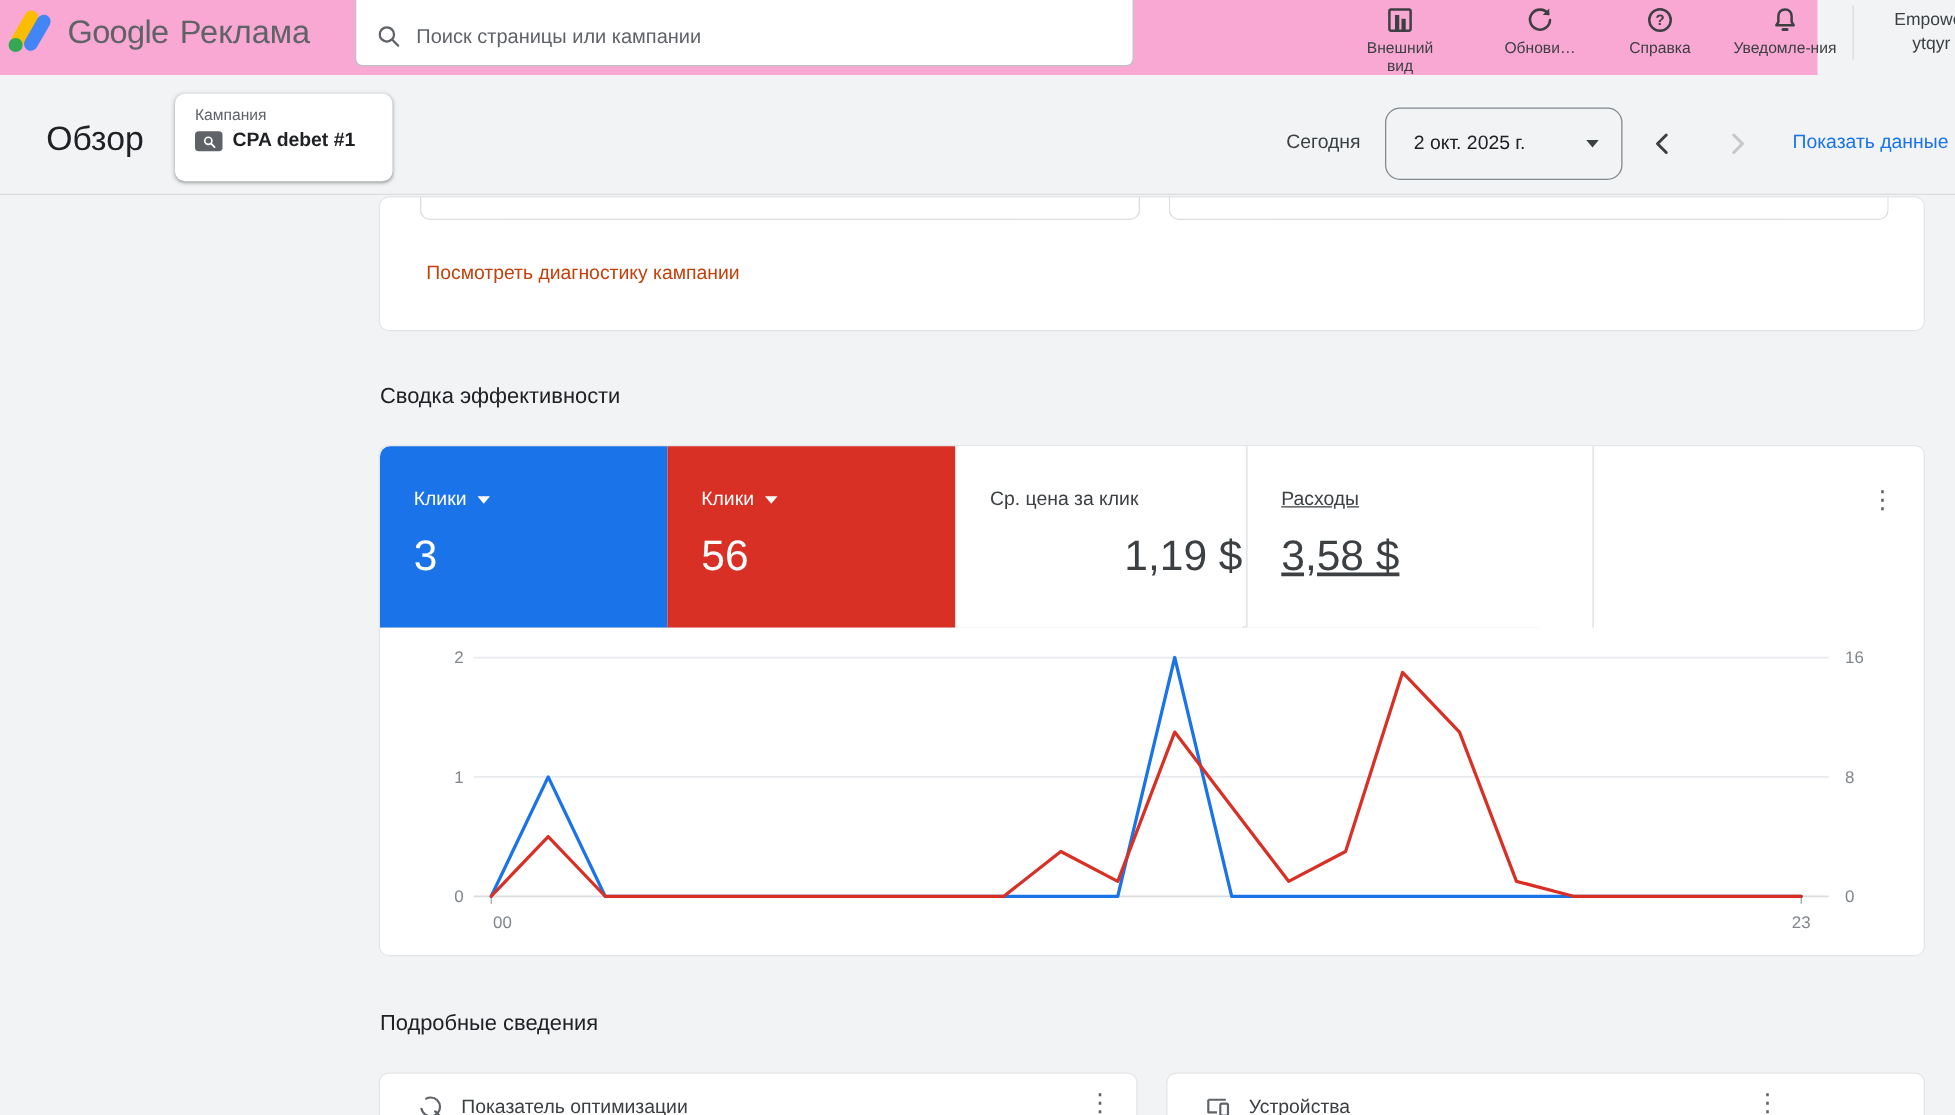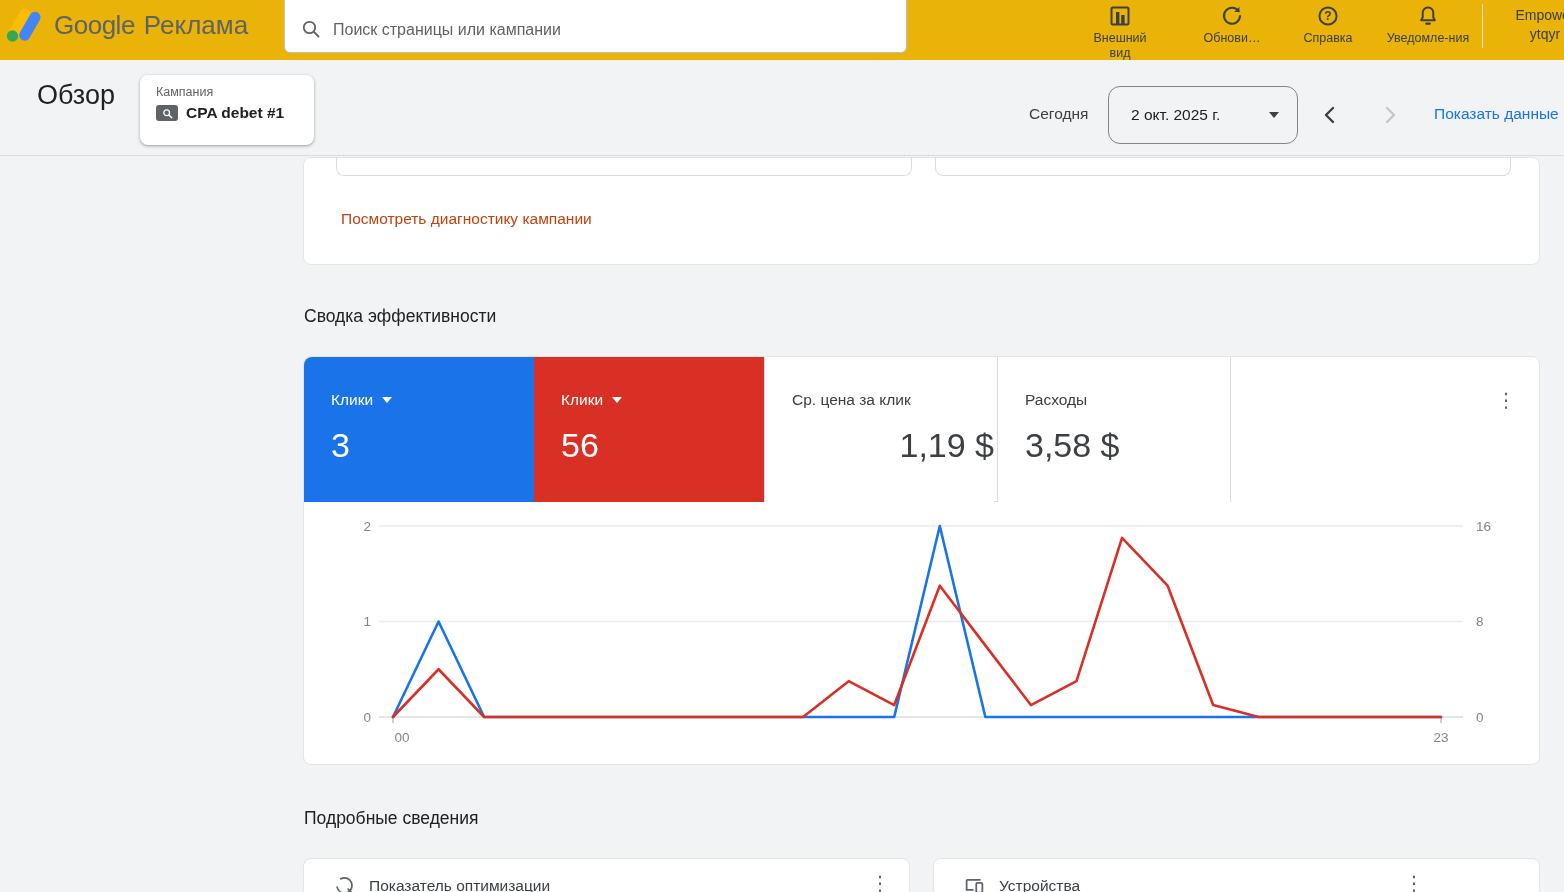--- a/index.html
+++ b/index.html
@@ -4,21 +4,21 @@
 <style>
   * { margin:0; padding:0; box-sizing:border-box; }
   html,body { width:1564px; height:892px; }
   body {
     position:relative; overflow:hidden;
     background:#f1f3f4;
     font-family:"Liberation Sans", sans-serif;
     color:#3c4043;
   }
   
-  .header { position:absolute; left:0; top:0; width:1564px; height:60px; background:#eab308; }
+  .header { position:absolute; left:0; top:0; width:1454px; height:60px; background:#f9a8d4; }
   .brand { position:absolute; left:4px; top:5px; display:flex; align-items:center; }
   .brand svg { width:40px; height:40px; }
   .brand .g1 { font-size:26px; font-weight:500; color:#5f6368; margin-left:10px; letter-spacing:-0.5px; }
   .brand .g2 { font-size:26px; font-weight:400; color:#5f6368; margin-left:9px; }
   .searchbox {
     position:absolute; left:284px; top:-8px; width:623px; height:61px;
     background:#fff; border:1px solid #bdc1c6; border-radius:6px;
     display:flex; align-items:flex-end; padding:0 14px 13px 16px;
   }
   .searchbox input {
@@ -27,21 +27,21 @@
   }
   .searchbox input::placeholder { color:#5f6368; opacity:1; }
   .hbtn { position:absolute; top:2px; text-align:center; color:#3c4043; cursor:pointer; }
   .hbtn .ic { height:26px; display:flex; align-items:flex-end; justify-content:center; }
   .hbtn .lbl { font-size:12.5px; line-height:15px; margin-top:3px; white-space:pre-line; }
   .hdivider { position:absolute; left:1482px; top:4px; height:44px; border-left:1px solid #dadce0; }
   .account { position:absolute; left:1500px; top:6px; width:90px; text-align:center;
              font-size:14px; line-height:19px; color:#3c4043; }
   
   .toolbar { position:absolute; left:0; top:60px; width:1564px; height:96px; border-bottom:1px solid #dadce0; }
-  .page-title { position:absolute; left:37px; top:20px; font-size:27px; color:#202124; }
+  .page-title { position:absolute; left:37px; top:36px; font-size:27px; color:#202124; }
   .chip {
     position:absolute; left:140px; top:15px; width:174px; height:70px;
     background:#fff; border-radius:8px; box-shadow:0 1px 2px rgba(60,64,67,.3),0 1px 3px 1px rgba(60,64,67,.15);
     padding:10px 16px; cursor:pointer;
   }
   .chip .chip-label { font-size:12.5px; color:#5f6368; }
   .chip .chip-row { display:flex; align-items:center; margin-top:5px; }
   .chip .badge { width:22px; height:16px; background:#5f6368; border-radius:3px;
                  display:flex; align-items:center; justify-content:center; margin-right:8px; }
   .chip .chip-value { font-size:15.5px; font-weight:700; color:#202124; }
@@ -68,21 +68,21 @@
   .section-title { position:absolute; left:304px; font-size:17.5px; color:#202124; }
   .perf-card { left:303px; top:356px; width:1237px; height:409px; }
   .strip-border { position:absolute; left:0; top:0; width:927px; height:145px; border-bottom:1px solid #dadce0; }
   .tile { position:absolute; top:0; width:230px; height:145px; padding:34px 0 0 27px; cursor:pointer; }
   .tile .t-label { font-size:15.5px; font-weight:500; display:flex; align-items:center; }
   .tile .t-value { font-size:34px; margin-top:17px; }
   .tile-blue { left:0; background:#1a73e8; color:#fff; border-radius:8px 0 0 0; }
   .tile-red { left:230px; background:#d93025; color:#fff; }
   .tile-white { background:#fff; color:#3c4043; border-left:1px solid #dadce0; }
   .tile-white .t-label { font-weight:400; color:#3c4043; }
-  .tile3 { left:460px;text-align:right; } .tile4 { left:693px; border-right:1px solid #dadce0; width:234px; }
+  .tile3 { left:460px;text-align:right; } .tile4 { left:693px; border-right:1px solid #dadce0; width:278px;text-decoration:underline; }
   .t-caret { width:0; height:0; border-left:5px solid transparent; border-right:5px solid transparent;
              border-top:6px solid #fff; margin-left:9px; }
   .kebab { position:absolute; font-size:20px; color:#5f6368; cursor:pointer; line-height:20px; }
   .perf-kebab { left:1192px; top:33px; }
   .chart-wrap { position:absolute; left:0; top:145px; width:1237px; height:262px; }
   .detail-card { top:858px; width:607px; height:60px; border-radius:8px 8px 0 0; }
   .dc-left { left:303px; } .dc-right { left:933px; }
   .dc-row { display:flex; align-items:center; padding:16px 0 0 30px; }
   .dc-title { font-size:15.5px; color:#3c4043; margin-left:14px; }
   .dc-kebab-l { left:566px; top:14px; } .dc-kebab-r { left:470px; top:14px; }

